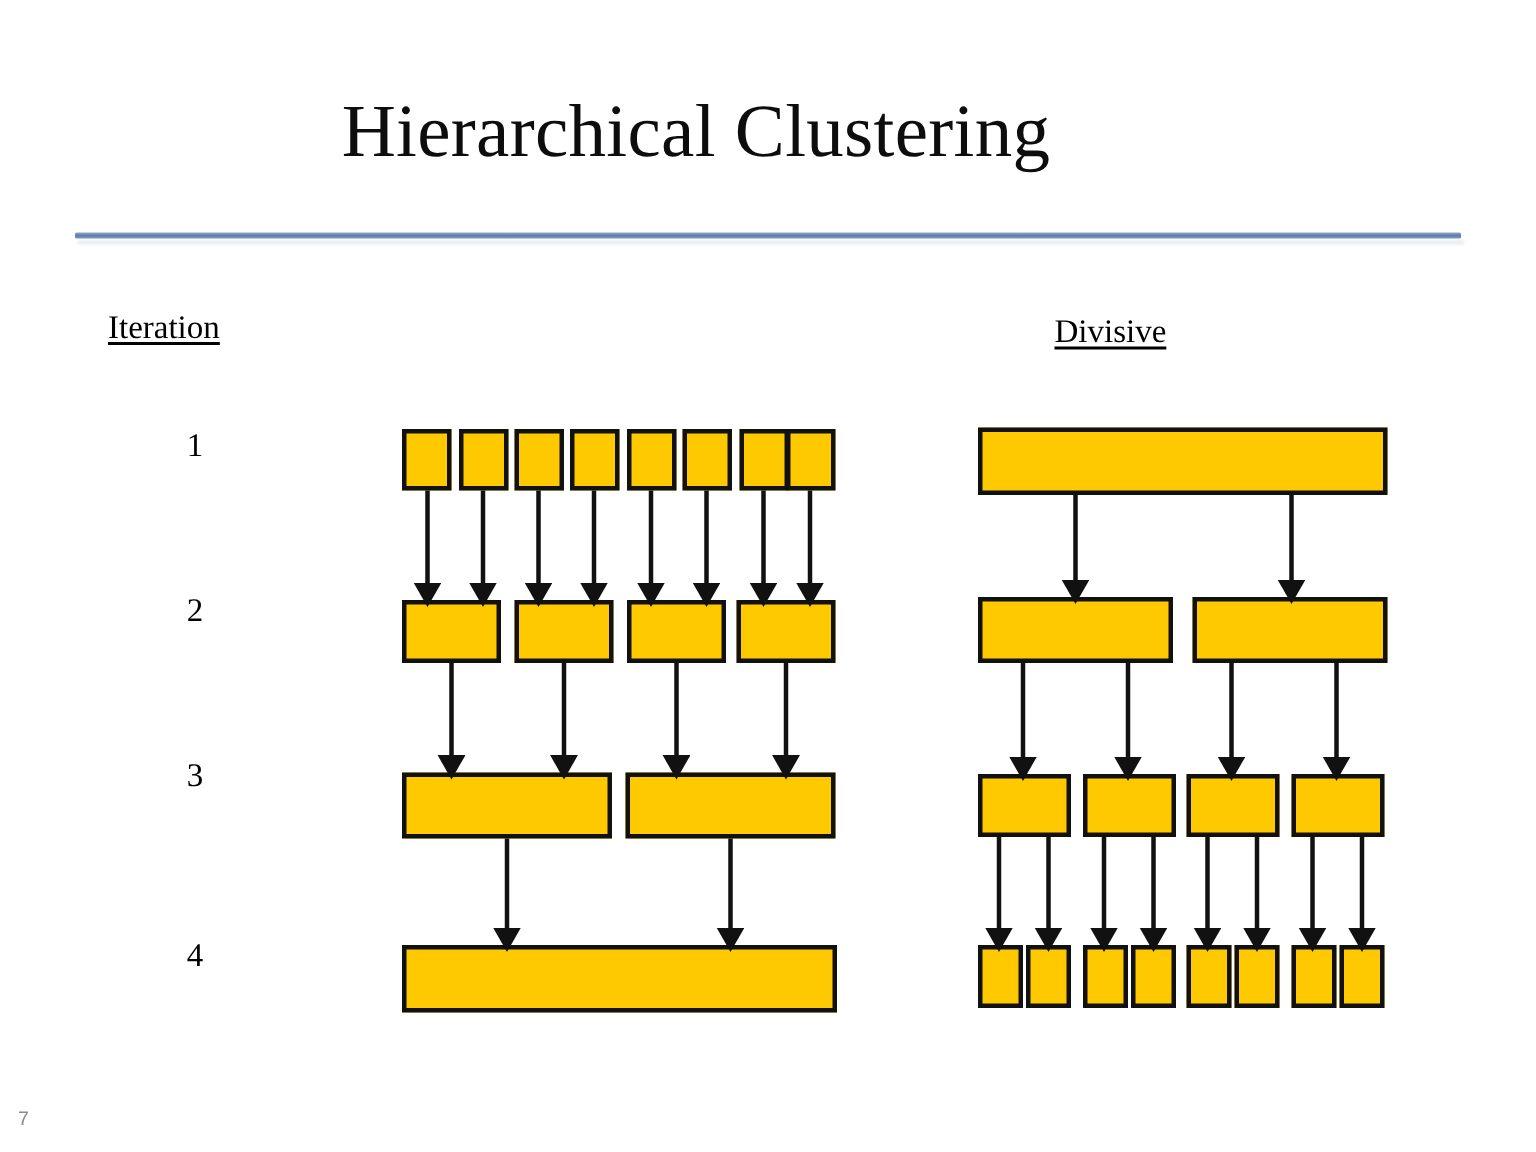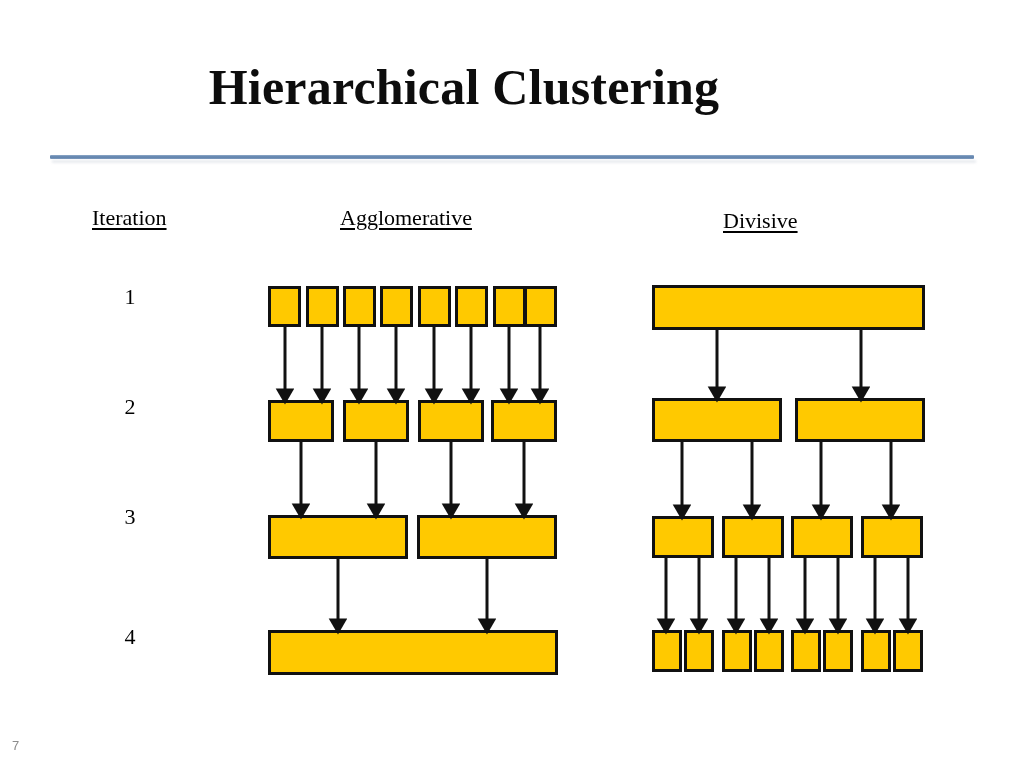--- a/index.html
+++ b/index.html
@@ -22,21 +22,21 @@
     background: #ffffff;
   }
   .slide-title {
     position: absolute;
     left: 0;
     top: 58px;
     width: 928px;
     text-align: center;
     font-size: 50px;
     line-height: 58px;
-    font-weight: 700;
+    font-weight: 400;
     letter-spacing: 0.2px;
     color: #0d0d0d;
     font-family: "Liberation Serif", "DejaVu Serif", serif;
   }
   .title-rule {
     position: absolute;
     left: 50px;
     top: 155px;
     width: 924px;
     height: 4px;
@@ -54,21 +54,20 @@
   }
 
   .col-head {
     position: absolute;
     font-size: 22px;
     line-height: 26px;
     text-decoration: underline;
     text-underline-offset: 3px;
     white-space: nowrap;
     color: #000;
-    margin-left: 20px;
   }
   #head-iteration { left: 72px;  top: 205px; }
   #head-agglom    { left: 320px; top: 205px; }
   #head-divisive  { left: 703px; top: 208px; }
 
   .iter-num {
     position: absolute;
     font-size: 22px;
     line-height: 22px;
     width: 40px;
@@ -104,21 +103,20 @@
 </head>
 <body>
 
 <div class="slide">
 
   <div class="slide-title">Hierarchical Clustering</div>
   <div class="title-rule-shadow"></div>
   <div class="title-rule"></div>
 
   <div class="col-head" id="head-iteration">Iteration</div>
-  <div class="col-head" id="head-agglom">Agglomerative</div>
   <div class="col-head" id="head-divisive">Divisive</div>
 
   <div id="iteration-labels">
       <div class="iter-num" style="left: 110px; top: 286px;">1</div>
       <div class="iter-num" style="left: 110px; top: 396px;">2</div>
       <div class="iter-num" style="left: 110px; top: 506px;">3</div>
       <div class="iter-num" style="left: 110px; top: 626px;">4</div>
     </div>
 
   <div id="agglomerative-nodes">

